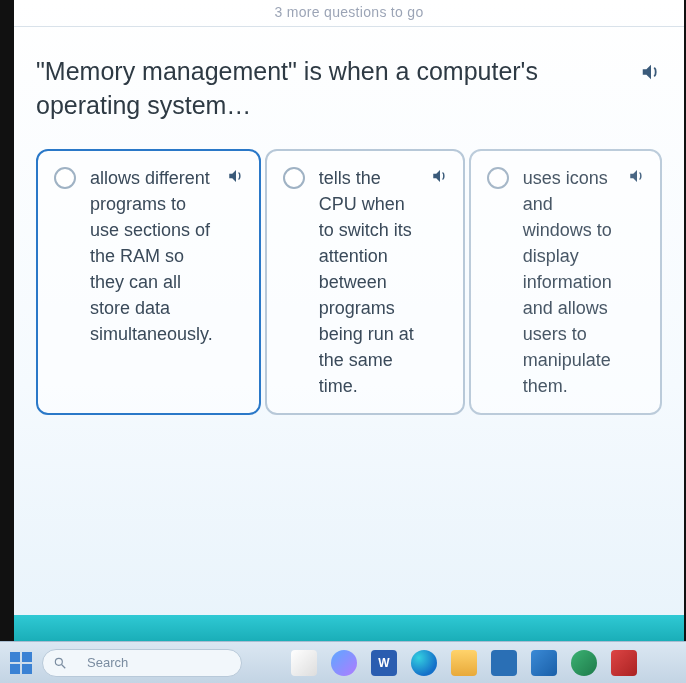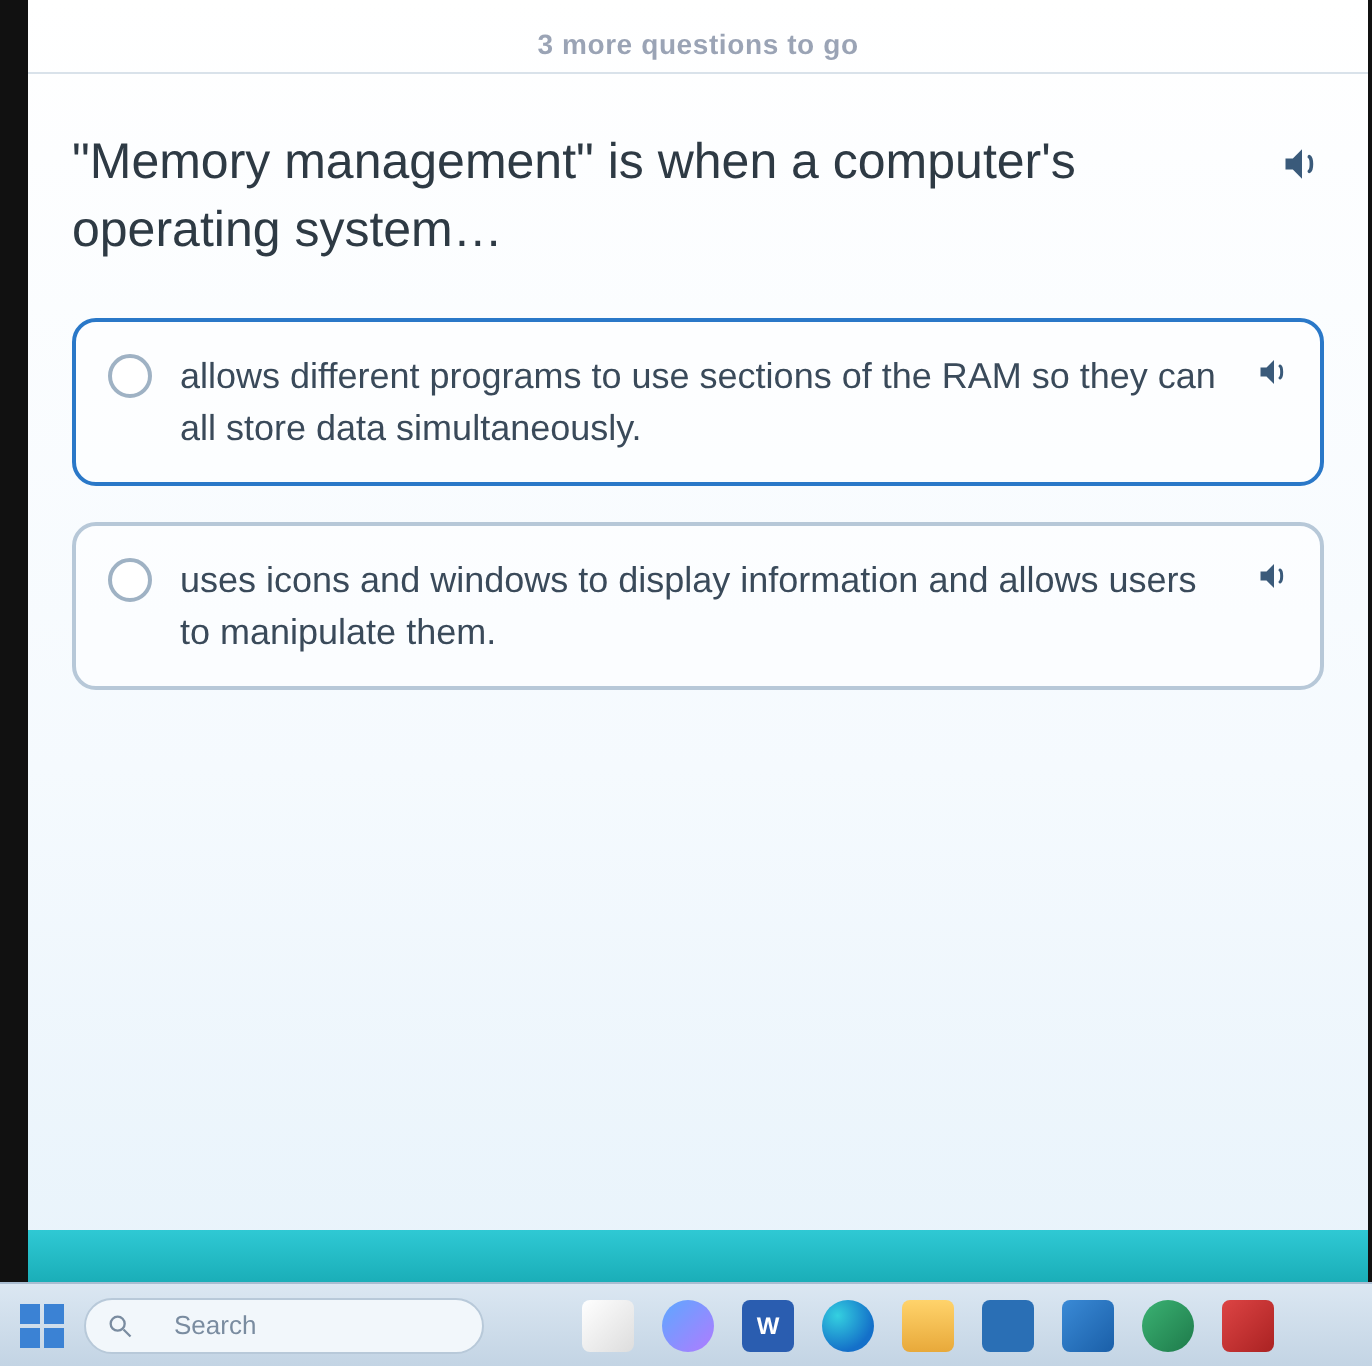--- a/index.html
+++ b/index.html
@@ -12,22 +12,22 @@
     border-left: 14px solid #111;
     border-right: 2px solid #111;
     position: relative;
     overflow: hidden;
   }
 
   .top-hint {
     text-align: center;
     color: #4a5a7a;
     font-size: 14px;
-    font-weight: 700;
-    padding: 14px 0 6px;
+    font-weight: 400;
+    padding: 4px 0 6px;
     letter-spacing: 0.3px;
     opacity: 0.55;
     filter: blur(0.3px);
   }
 
   .divider {
     height: 1px;
     background: #d9e2ea;
     margin: 0 0 10px 0;
   }
@@ -54,21 +54,21 @@
   .speaker {
     width: 22px;
     height: 22px;
     flex-shrink: 0;
     margin-top: 6px;
     cursor: pointer;
   }
   .speaker.small { width: 18px; height: 18px; margin-top: 2px; }
   .speaker svg { width: 100%; height: 100%; display: block; }
 
-  .options { display: flex; flex-direction: column; gap: 18px; }
+  .options { display: flex; flex-direction: row; gap: 4px; }
 
   .option {
     border: 2px solid #b7c8d8;
     border-radius: 12px;
     padding: 14px 14px 14px 16px;
     display: flex;
     align-items: flex-start;
     gap: 14px;
     background: rgba(255,255,255,0.55);
     cursor: pointer;
@@ -175,20 +175,30 @@
         <div class="radio"></div>
         <div class="option-text">allows different programs to use sections of the RAM so they can all store data simultaneously.</div>
         <div class="speaker small">
           <svg viewBox="0 0 24 24" fill="#3a5a7a">
               <path d="M3 9v6h4l5 5V4L7 9H3z"></path>
               <path d="M16 8c1.5 1 1.5 7 0 8" stroke="#3a5a7a" stroke-width="2" fill="none" stroke-linecap="round"></path>
             </svg>
         </div>
       </div>
 
+      <div class="option">
+        <div class="radio"></div>
+        <div class="option-text">tells the CPU when to switch its attention between programs being run at the same time.</div>
+        <div class="speaker small">
+          <svg viewBox="0 0 24 24" fill="#3a5a7a">
+              <path d="M3 9v6h4l5 5V4L7 9H3z"></path>
+              <path d="M16 8c1.5 1 1.5 7 0 8" stroke="#3a5a7a" stroke-width="2" fill="none" stroke-linecap="round"></path>
+            </svg>
+        </div>
+      </div>
 
       <div class="option">
         <div class="radio"></div>
         <div class="option-text">uses icons and windows to display information and allows users to manipulate them.</div>
         <div class="speaker small">
           <svg viewBox="0 0 24 24" fill="#3a5a7a">
               <path d="M3 9v6h4l5 5V4L7 9H3z"></path>
               <path d="M16 8c1.5 1 1.5 7 0 8" stroke="#3a5a7a" stroke-width="2" fill="none" stroke-linecap="round"></path>
             </svg>
         </div>

